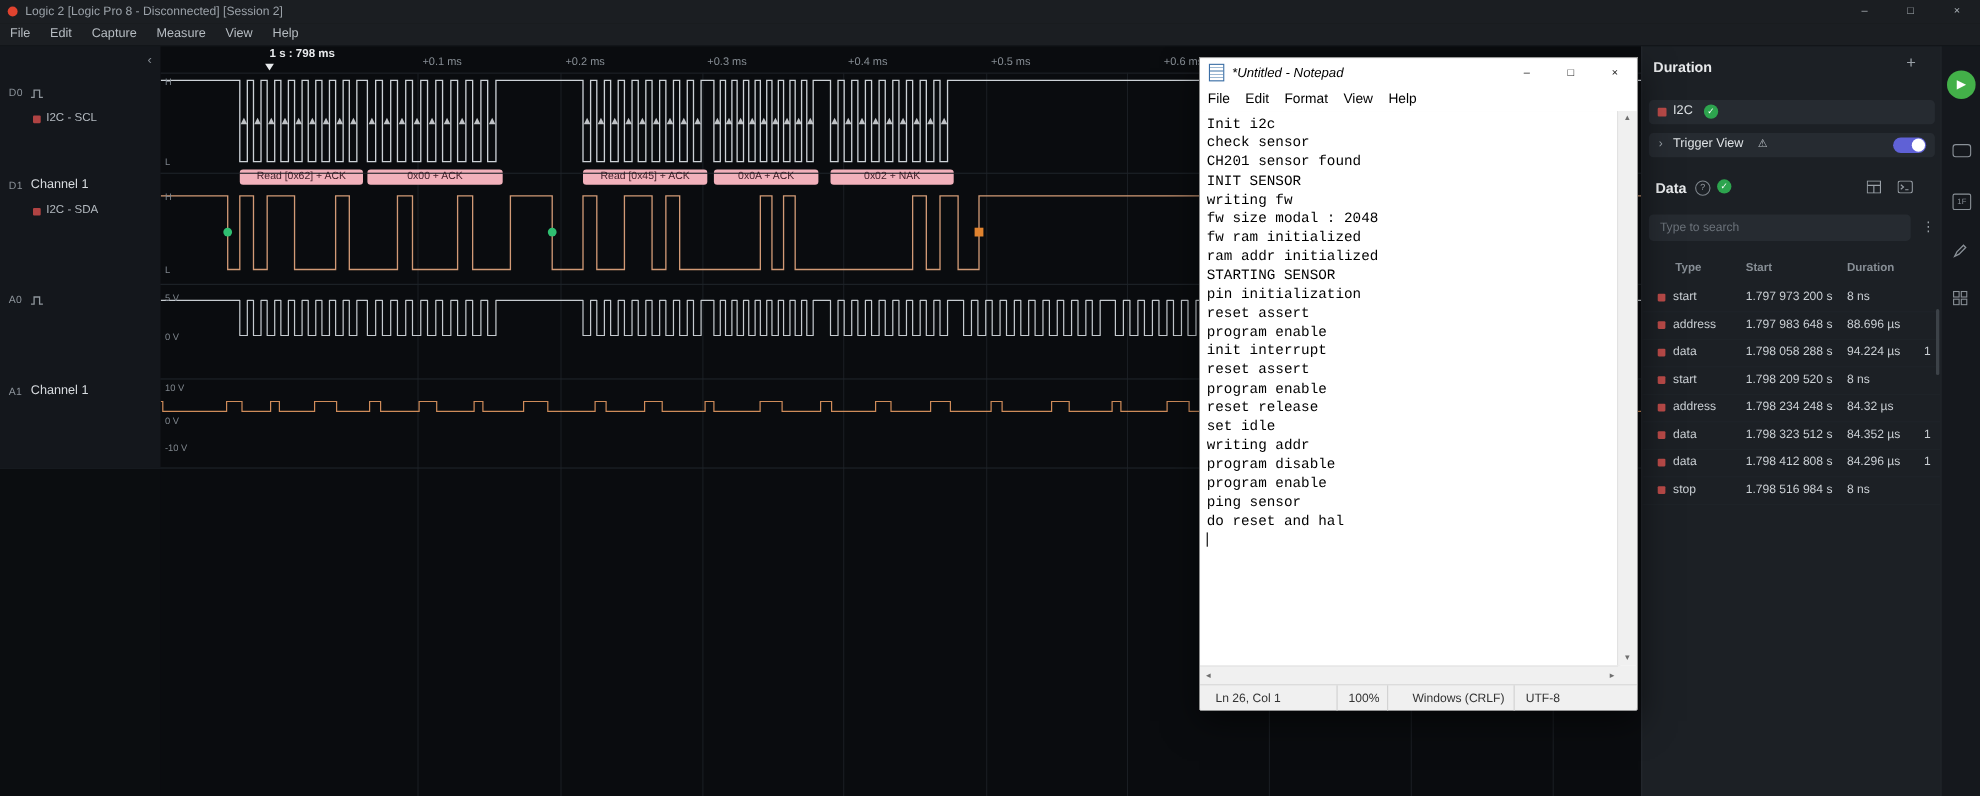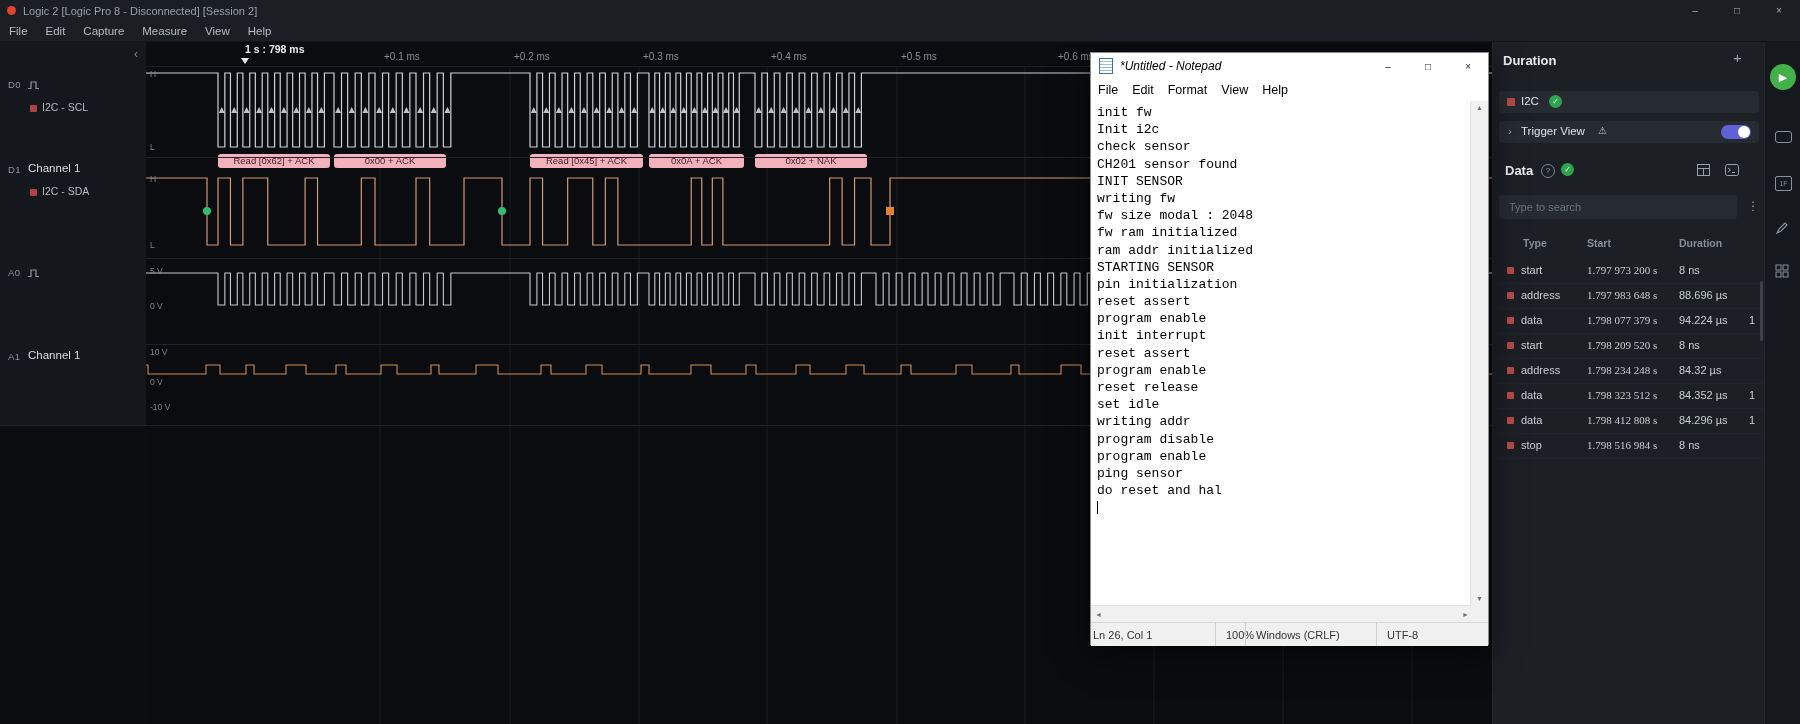--- a/index.html
+++ b/index.html
@@ -52,21 +52,21 @@
           font-size:8px;line-height:12px;text-align:center;color:#9aa1a8;}
   .search{position:absolute;left:6px;top:154px;width:228px;height:24px;background:#262b31;border:none;border-radius:4px;
           color:#c3c8cd;font-size:11px;padding:0 0 0 10px;font-family:"Liberation Sans",sans-serif;outline:none;}
   .search::placeholder{color:#6b727a;}
   .dots{position:absolute;left:254px;top:158px;font-size:12px;color:#9aa1a8;}
   .thead{position:absolute;top:196px;font-size:10.5px;color:#878e95;font-weight:bold;}
   #data-rows{position:absolute;left:0;top:218px;width:272px;}
   .drow{position:relative;height:24px;border-bottom:1px solid #20242a;}
   .dbullet{position:absolute;left:14px;top:8px;width:7px;height:7px;background:#b94a48;border-radius:1px;}
   .dtype{position:absolute;left:28px;top:5px;font-size:11px;color:#c9ced3;}
-  .dstart{position:absolute;left:94px;top:5px;font-size:11px;color:#c9ced3;white-space:nowrap;font-family:Liberation Serif, serif;}
+  .dstart{position:absolute;left:94px;top:5px;font-size:11px;color:#c9ced3;white-space:nowrap;}
   .ddur{position:absolute;left:186px;top:5px;font-size:11px;color:#c9ced3;white-space:nowrap;}
   .dextra{position:absolute;left:256px;top:5px;width:14px;font-size:11px;color:#c9ced3;overflow:hidden;}
   .pscroll{position:absolute;right:2px;top:240px;width:3px;height:60px;background:#3c4248;border-radius:2px;}
 
   
   .strip{position:absolute;left:1764px;top:41px;width:36px;height:683px;background:#15181d;border-left:1px solid #24282e;z-index:5;}
   .play{position:absolute;left:5px;top:23px;width:26px;height:26px;border-radius:50%;background:#43b049;
         color:#fff;font-size:11px;line-height:26px;text-align:center;}
   .strip-icon{position:absolute;left:10px;color:#8a9198;}
   .dev-icon{width:15px;height:10px;border:1.5px solid #8a9198;border-radius:3px;}
@@ -89,23 +89,23 @@
            font-family:"Liberation Mono","DejaVu Sans Mono",monospace;font-size:13px;line-height:17.2px;
            padding:3px 0 0 6px;box-sizing:border-box;}
   .np-line{white-space:pre;height:17.2px;}
   .caret{display:inline-block;width:1px;height:13px;background:#000;vertical-align:middle;}
   .np-vscroll{position:absolute;right:0;top:48px;width:17px;height:504px;background:#f0f0f0;border-left:1px solid #e2e2e2;}
   .np-hscroll{position:absolute;left:0;top:552px;width:382px;height:17px;background:#f0f0f0;border-top:1px solid #e2e2e2;}
   .np-corner{position:absolute;right:0;top:552px;width:17px;height:17px;background:#f0f0f0;}
   .sb-arrow{position:absolute;font-size:7px;color:#6f6f6f;}
   .np-status{position:absolute;left:0;top:569px;width:100%;height:23px;background:#f0f0f0;border-top:1px solid #d7d7d7;font-size:11px;color:#333;}
   .seg{position:absolute;top:0;height:100%;display:flex;align-items:center;box-sizing:border-box;white-space:nowrap;overflow:hidden;}
-  .seg0{left:0;width:124px;padding-left:2px;}
+  .seg0{left:0;width:124px;padding-left:14px;}
   .seg1{left:124px;width:46px;padding-left:10px;border-left:1px solid #d0d0d0;}
-  .seg2{left:154px;width:115px;padding-left:10px;border-left:1px solid #d0d0d0;}
+  .seg2{left:170px;width:115px;padding-left:22px;border-left:1px solid #d0d0d0;}
   .seg3{left:285px;width:113px;padding-left:10px;border-left:1px solid #d0d0d0;}
 </style>
 </head>
 <body>
 
 <div id="app">
 
   <div class="titlebar">
     <span class="logo"></span>
     <span class="title">Logic 2 [Logic Pro 8 - Disconnected] [Session 2]</span>
@@ -229,21 +229,21 @@
         <text x="4" y="116" fill="#7f868d" font-size="8.5" font-family="Liberation Sans, sans-serif">H</text>
         <text x="4" y="182" fill="#7f868d" font-size="8.5" font-family="Liberation Sans, sans-serif">L</text>
         <text x="4" y="208" fill="#7f868d" font-size="8.5" font-family="Liberation Sans, sans-serif">5 V</text>
         <text x="4" y="243" fill="#7f868d" font-size="8.5" font-family="Liberation Sans, sans-serif">0 V</text>
         <text x="4" y="289" fill="#7f868d" font-size="8.5" font-family="Liberation Sans, sans-serif">10 V</text>
         <text x="4" y="319" fill="#7f868d" font-size="8.5" font-family="Liberation Sans, sans-serif">0 V</text>
         <text x="4" y="344" fill="#7f868d" font-size="8.5" font-family="Liberation Sans, sans-serif">-10 V</text>
       </svg>
     <div id="bubbles">
         <div class="bubble" style="left: 72px; width: 112px;">Read [0x62] + ACK</div>
-        <div class="bubble" style="left: 188px; width: 112px;">0x00 + ACK</div>
+        <div class="bubble" style="left: 188px; width: 123px;">0x00 + ACK</div>
         <div class="bubble" style="left: 384px; width: 113px;">Read [0x45] + ACK</div>
         <div class="bubble" style="left: 503px; width: 95px;">0x0A + ACK</div>
         <div class="bubble" style="left: 609px; width: 112px;">0x02 + NAK</div>
       </div>
   </div>
 
   <div class="row-sep" style="top:157px;"></div>
   <div class="row-sep" style="top:258px;"></div>
   <div class="row-sep" style="top:344px;"></div>
   <div class="row-sep" style="top:425px;"></div>
@@ -297,21 +297,21 @@
         </div>
         <div class="drow">
           <div class="dbullet"></div>
           <div class="dtype">address</div>
           <div class="dstart">1.797 983 648 s</div>
           <div class="ddur">88.696 µs</div>
         </div>
         <div class="drow">
           <div class="dbullet"></div>
           <div class="dtype">data</div>
-          <div class="dstart">1.798 077 379 s</div>
+          <div class="dstart">1.798 058 288 s</div>
           <div class="ddur">94.224 µs</div>
           <div class="dextra">1</div>
         </div>
         <div class="drow">
           <div class="dbullet"></div>
           <div class="dtype">start</div>
           <div class="dstart">1.798 209 520 s</div>
           <div class="ddur">8 ns</div>
         </div>
         <div class="drow">
@@ -370,21 +370,20 @@
       </div>
     </div>
     <div class="np-menubar" id="np-menu">
         <div class="np-menu-item">File</div>
         <div class="np-menu-item">Edit</div>
         <div class="np-menu-item">Format</div>
         <div class="np-menu-item">View</div>
         <div class="np-menu-item">Help</div>
       </div>
     <div class="np-text" id="np-text">
-        <div class="np-line">init fw</div>
         <div class="np-line">Init i2c</div>
         <div class="np-line">check sensor</div>
         <div class="np-line">CH201 sensor found</div>
         <div class="np-line">INIT SENSOR</div>
         <div class="np-line">writing fw</div>
         <div class="np-line">fw size modal : 2048</div>
         <div class="np-line">fw ram initialized</div>
         <div class="np-line">ram addr initialized</div>
         <div class="np-line">STARTING SENSOR</div>
         <div class="np-line">pin initialization</div>

